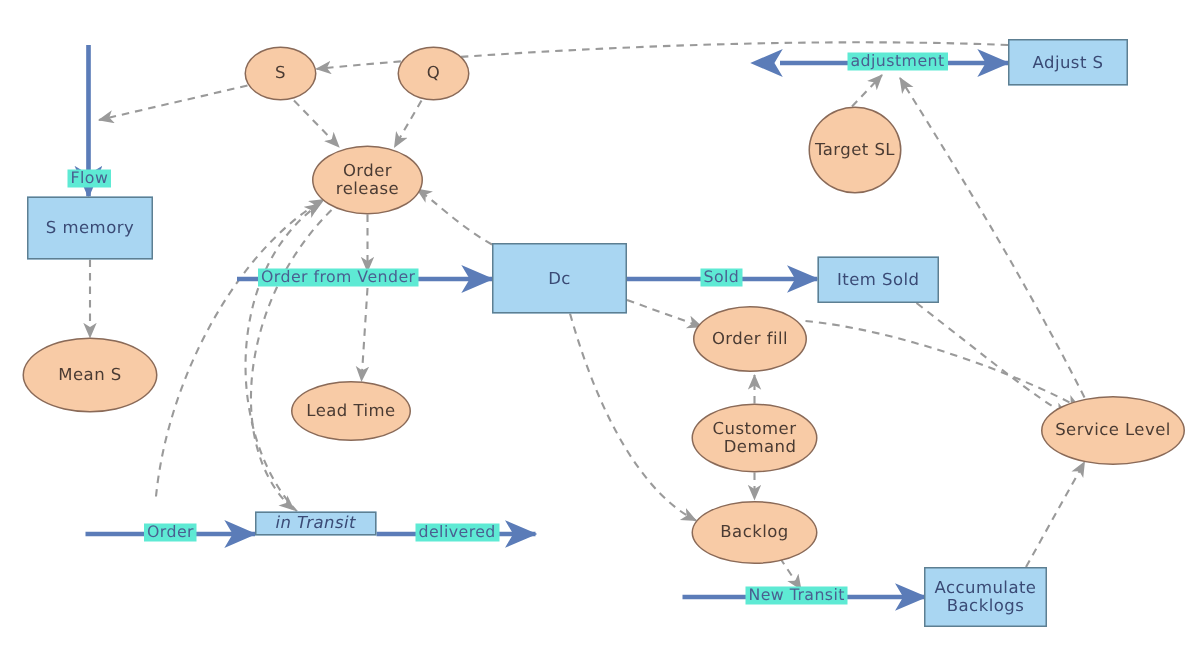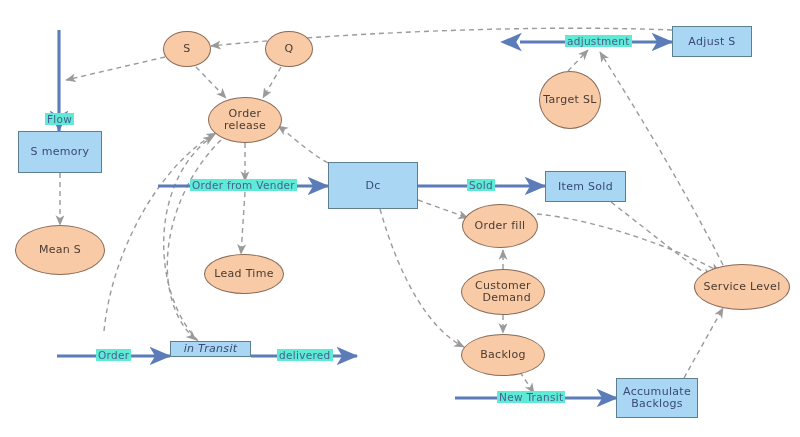--- a/index.html
+++ b/index.html
@@ -89,21 +89,21 @@
       <div class="node ellipse" style="left: 265px; top: 31px; width: 48px; height: 36px;">
         <span class="node-label">Q</span>
       </div>
       <div class="node ellipse" style="left: 208px; top: 97px; width: 74px; height: 46px;">
         <span class="node-label">Order
 release</span>
       </div>
       <div class="node ellipse" style="left: 15px; top: 225px; width: 90px; height: 50px;">
         <span class="node-label">Mean S</span>
       </div>
-      <div class="node ellipse" style="left: 204px; top: 254px; width: 80px; height: 40px;">
+      <div class="node ellipse" style="left: 194px; top: 254px; width: 80px; height: 40px;">
         <span class="node-label">Lead Time</span>
       </div>
       <div class="node ellipse" style="left: 539px; top: 71px; width: 62px; height: 58px;">
         <span class="node-label">Target SL</span>
       </div>
       <div class="node ellipse" style="left: 462px; top: 204px; width: 76px; height: 44px;">
         <span class="node-label">Order fill</span>
       </div>
       <div class="node ellipse" style="left: 461px; top: 269px; width: 84px; height: 46px; text-align: right;">
         <span class="node-label">Customer
@@ -111,21 +111,21 @@
       </div>
       <div class="node ellipse" style="left: 461px; top: 334px; width: 84px; height: 42px;">
         <span class="node-label">Backlog</span>
       </div>
       <div class="node ellipse" style="left: 694px; top: 264px; width: 96px; height: 46px;">
         <span class="node-label">Service Level</span>
       </div>
     </div>
   <div id="labels">
       <div class="flow-label" style="left: 45px; top: 73px; margin-top: 40px;">Flow</div>
-      <div class="flow-label" style="left: 190px; top: 179px;">Order from Vender</div>
+      <div class="flow-label" style="left: 172px; top: 179px;">Order from Vender</div>
       <div class="flow-label" style="left: 467px; top: 179px;">Sold</div>
       <div class="flow-label" style="left: 565px; top: 35px;">adjustment</div>
       <div class="flow-label" style="left: 96px; top: 349px;">Order</div>
       <div class="flow-label" style="left: 277px; top: 349px;">delivered</div>
       <div class="flow-label" style="left: 497px; top: 391px;">New Transit</div>
     </div>
 
 </div>
 
 </body></html>

